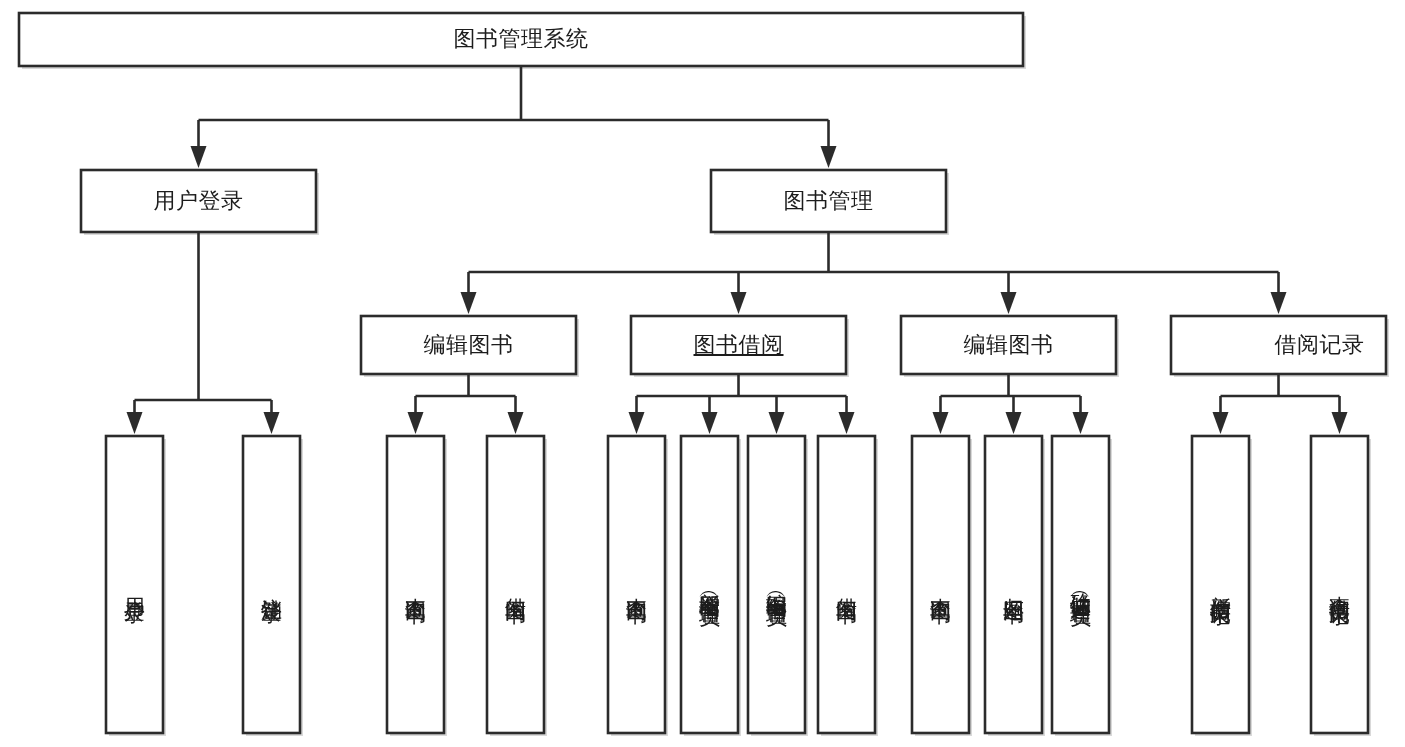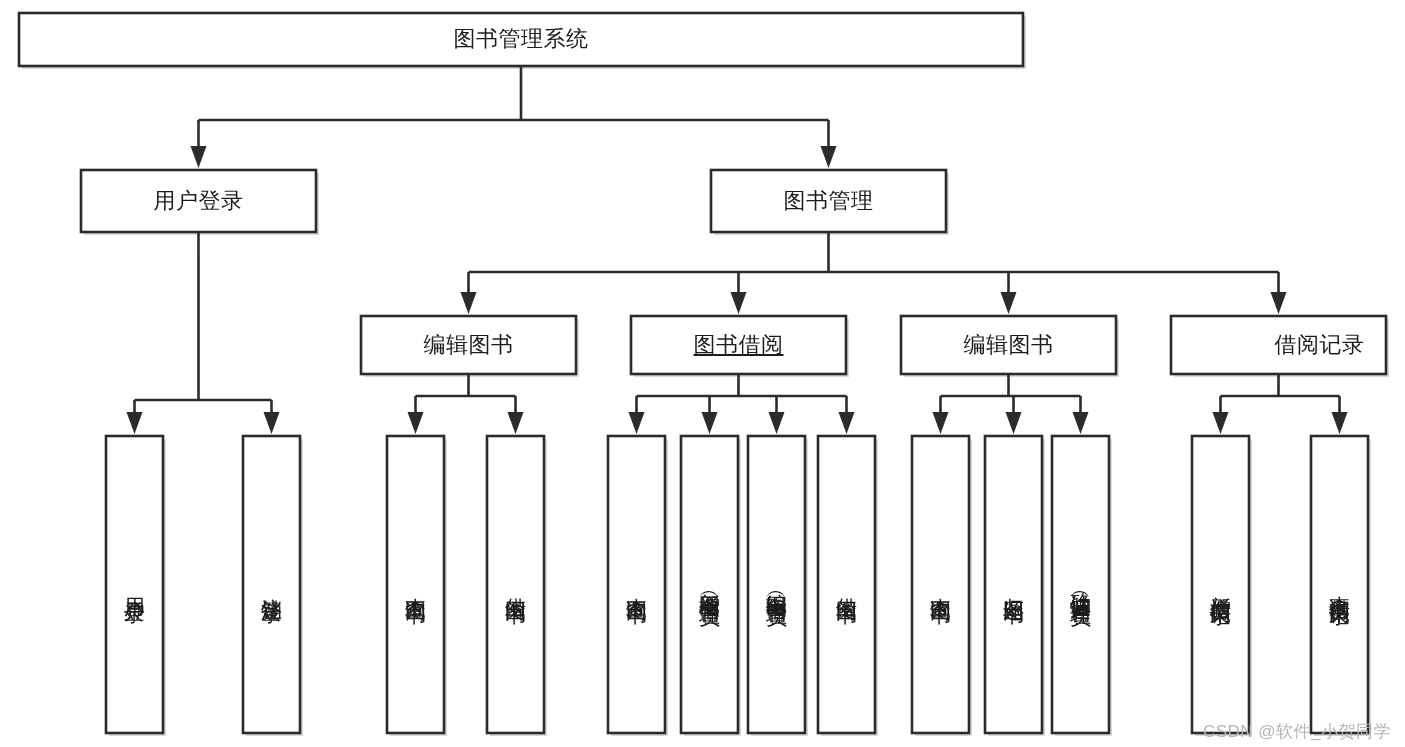--- a/index.html
+++ b/index.html
@@ -201,14 +201,13 @@
       <div class="node-label-v" style="left: 608px; top: 436px; width: 57px; height: 297px;">查询图书</div>
       <div class="node-label-v" style="left: 681px; top: 436px; width: 57px; height: 297px;">新增图书（管理员）</div>
       <div class="node-label-v" style="left: 748px; top: 436px; width: 57px; height: 297px;">编辑图书（管理员）</div>
       <div class="node-label-v" style="left: 818px; top: 436px; width: 57px; height: 297px;">借阅图书</div>
       <div class="node-label-v" style="left: 912px; top: 436px; width: 57px; height: 297px;">查询图书</div>
       <div class="node-label-v" style="left: 985px; top: 436px; width: 57px; height: 297px;">归还图书</div>
       <div class="node-label-v" style="left: 1052px; top: 436px; width: 57px; height: 297px;">确认归还（管理员）</div>
       <div class="node-label-v" style="left: 1192px; top: 436px; width: 57px; height: 297px;">新增借阅记录</div>
       <div class="node-label-v" style="left: 1311px; top: 436px; width: 57px; height: 297px;">查询借阅记录</div>
     </div>
-  <div class="watermark">CSDN @软件_小贺同学</div>
 </div>
 
 </body></html>

